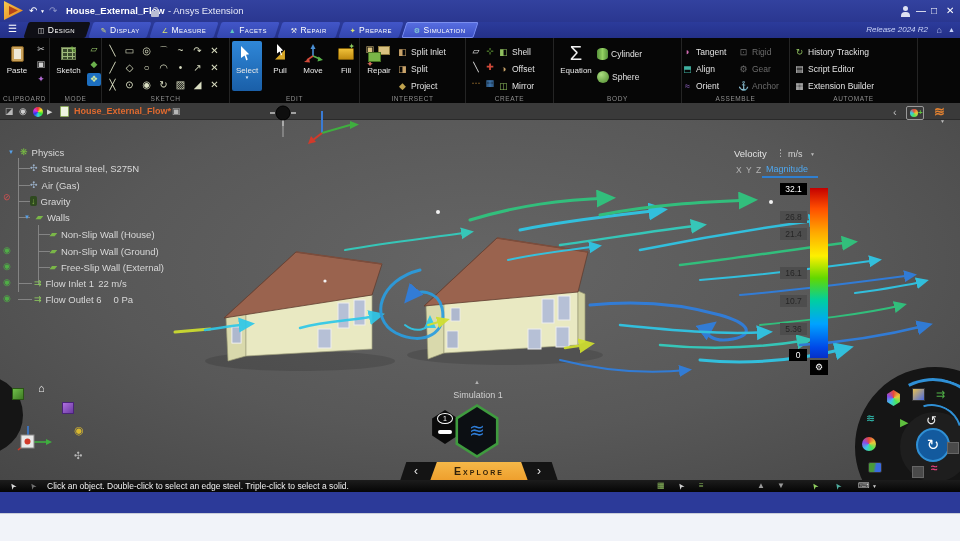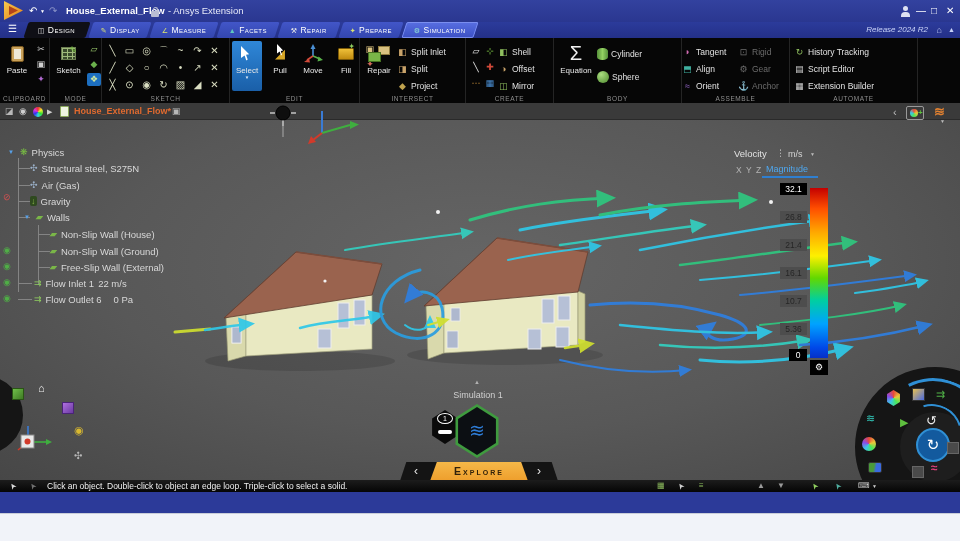--- a/index.html
+++ b/index.html
@@ -530,21 +530,21 @@
   <span class="A" style="left:82px;top:5px;font-size:5px;color:#bbb">▼</span>
   <span class="A" style="left:8px;top:19px;font-size:8.5px;color:#b4b4b4">X</span>
   <span class="A" style="left:18px;top:19px;font-size:8.5px;color:#b4b4b4">Y</span>
   <span class="A" style="left:28px;top:19px;font-size:8.5px;color:#b4b4b4">Z</span>
   <span class="A" style="left:38px;top:18px;font-size:9px;color:#4fa8f0">Magnitude</span>
   <div class="A" style="left:34px;top:30px;width:56px;height:2px;background:#2f7fd0"></div>
 </div>
 <div class="A lbar overlay"></div>
 <div class="A chip hot overlay" style="left:780px;top:183px">32.1</div>
 <div class="A chip mid overlay" style="left:780px;top:211px">26.8</div>
-<div class="A chip mid overlay" style="left:780px;top:239px">21.4</div>
+<div class="A chip mid overlay" style="left:780px;top:228px">21.4</div>
 <div class="A chip mid overlay" style="left:780px;top:267px">16.1</div>
 <div class="A chip mid overlay" style="left:780px;top:295px">10.7</div>
 <div class="A chip mid overlay" style="left:780px;top:323px">5.36</div>
 <div class="A chip hot overlay" style="left:789px;top:349px;width:18px">0</div>
 <div class="A overlay" style="left:810px;top:360px;width:18px;height:15px;background:#000;color:#fff;font-size:9px;text-align:center;line-height:15px"><span>⚙</span></div>
 
 <span class="A overlay" style="left:474px;top:379px;font-size:6px;color:#b0b0b0">▲</span>
 <div class="A overlay" style="left:428px;top:390px;width:100px;text-align:center;font-size:9px;color:#cfcfcf">Simulation 1</div>
 <div class="A hex overlay" style="left:430px;top:410px;width:30px;height:34px;background:#0a0a0a">
   <div class="A" style="left:7px;top:3px;width:16px;height:11px;border:1px solid #fff;border-radius:50%;color:#fff;font-size:7px;line-height:10px;text-align:center">1</div>
@@ -592,21 +592,21 @@
 <div class="A overlay" style="left:906px;top:106px;width:18px;height:14px;border:1.5px solid #999;border-radius:2px">
   <div class="A ring" style="left:3px;top:2px;width:8px;height:8px;background:conic-gradient(#e84a3a,#e8c83a,#4ae85a,#3ac8e8,#e84a3a)"></div>
   <span class="A" style="left:11px;top:1px;color:#5fbf3f;font-size:8px;font-weight:bold">+</span>
 </div>
 <span class="A overlay" style="left:934px;top:104px;color:#e08030;font-size:13px;font-weight:bold">≋</span>
 <span class="A overlay" style="left:940px;top:118px;color:#bbb;font-size:5px">▼</span>
 
 <div class="A statusbar">
   <span class="sb cursor" style="left:10px;color:#d8d8d8">➤</span>
   <span class="sb cursor" style="left:30px;color:#707070">➤</span>
-  <span class="sb" style="left:47px;color:#f0f0f0;font-size:8.5px">Click an object. Double-click to object an edge loop. Triple-click to select a solid.</span>
+  <span class="sb" style="left:47px;color:#f0f0f0;font-size:8.5px">Click an object. Double-click to select an edge steel. Triple-click to select a solid.</span>
   <span class="sb" style="left:657px;color:#8fbf5f">▦</span>
   <span class="sb cursor" style="left:678px;color:#cfcfcf">➤</span>
   <span class="sb" style="left:699px;color:#8fbf5f">≡</span>
   <span class="sb" style="left:757px;color:#9a9a9a">▲</span>
   <span class="sb" style="left:777px;color:#9a9a9a">▼</span>
   <span class="sb cursor" style="left:812px;color:#8fce5f">➤</span>
   <span class="sb cursor" style="left:835px;color:#4fae9f">➤</span>
   <span class="sb" style="left:858px;color:#cfcfcf">⌨</span>
   <span class="sb" style="left:872px;color:#cfcfcf;font-size:5px">▼</span>
 </div>

